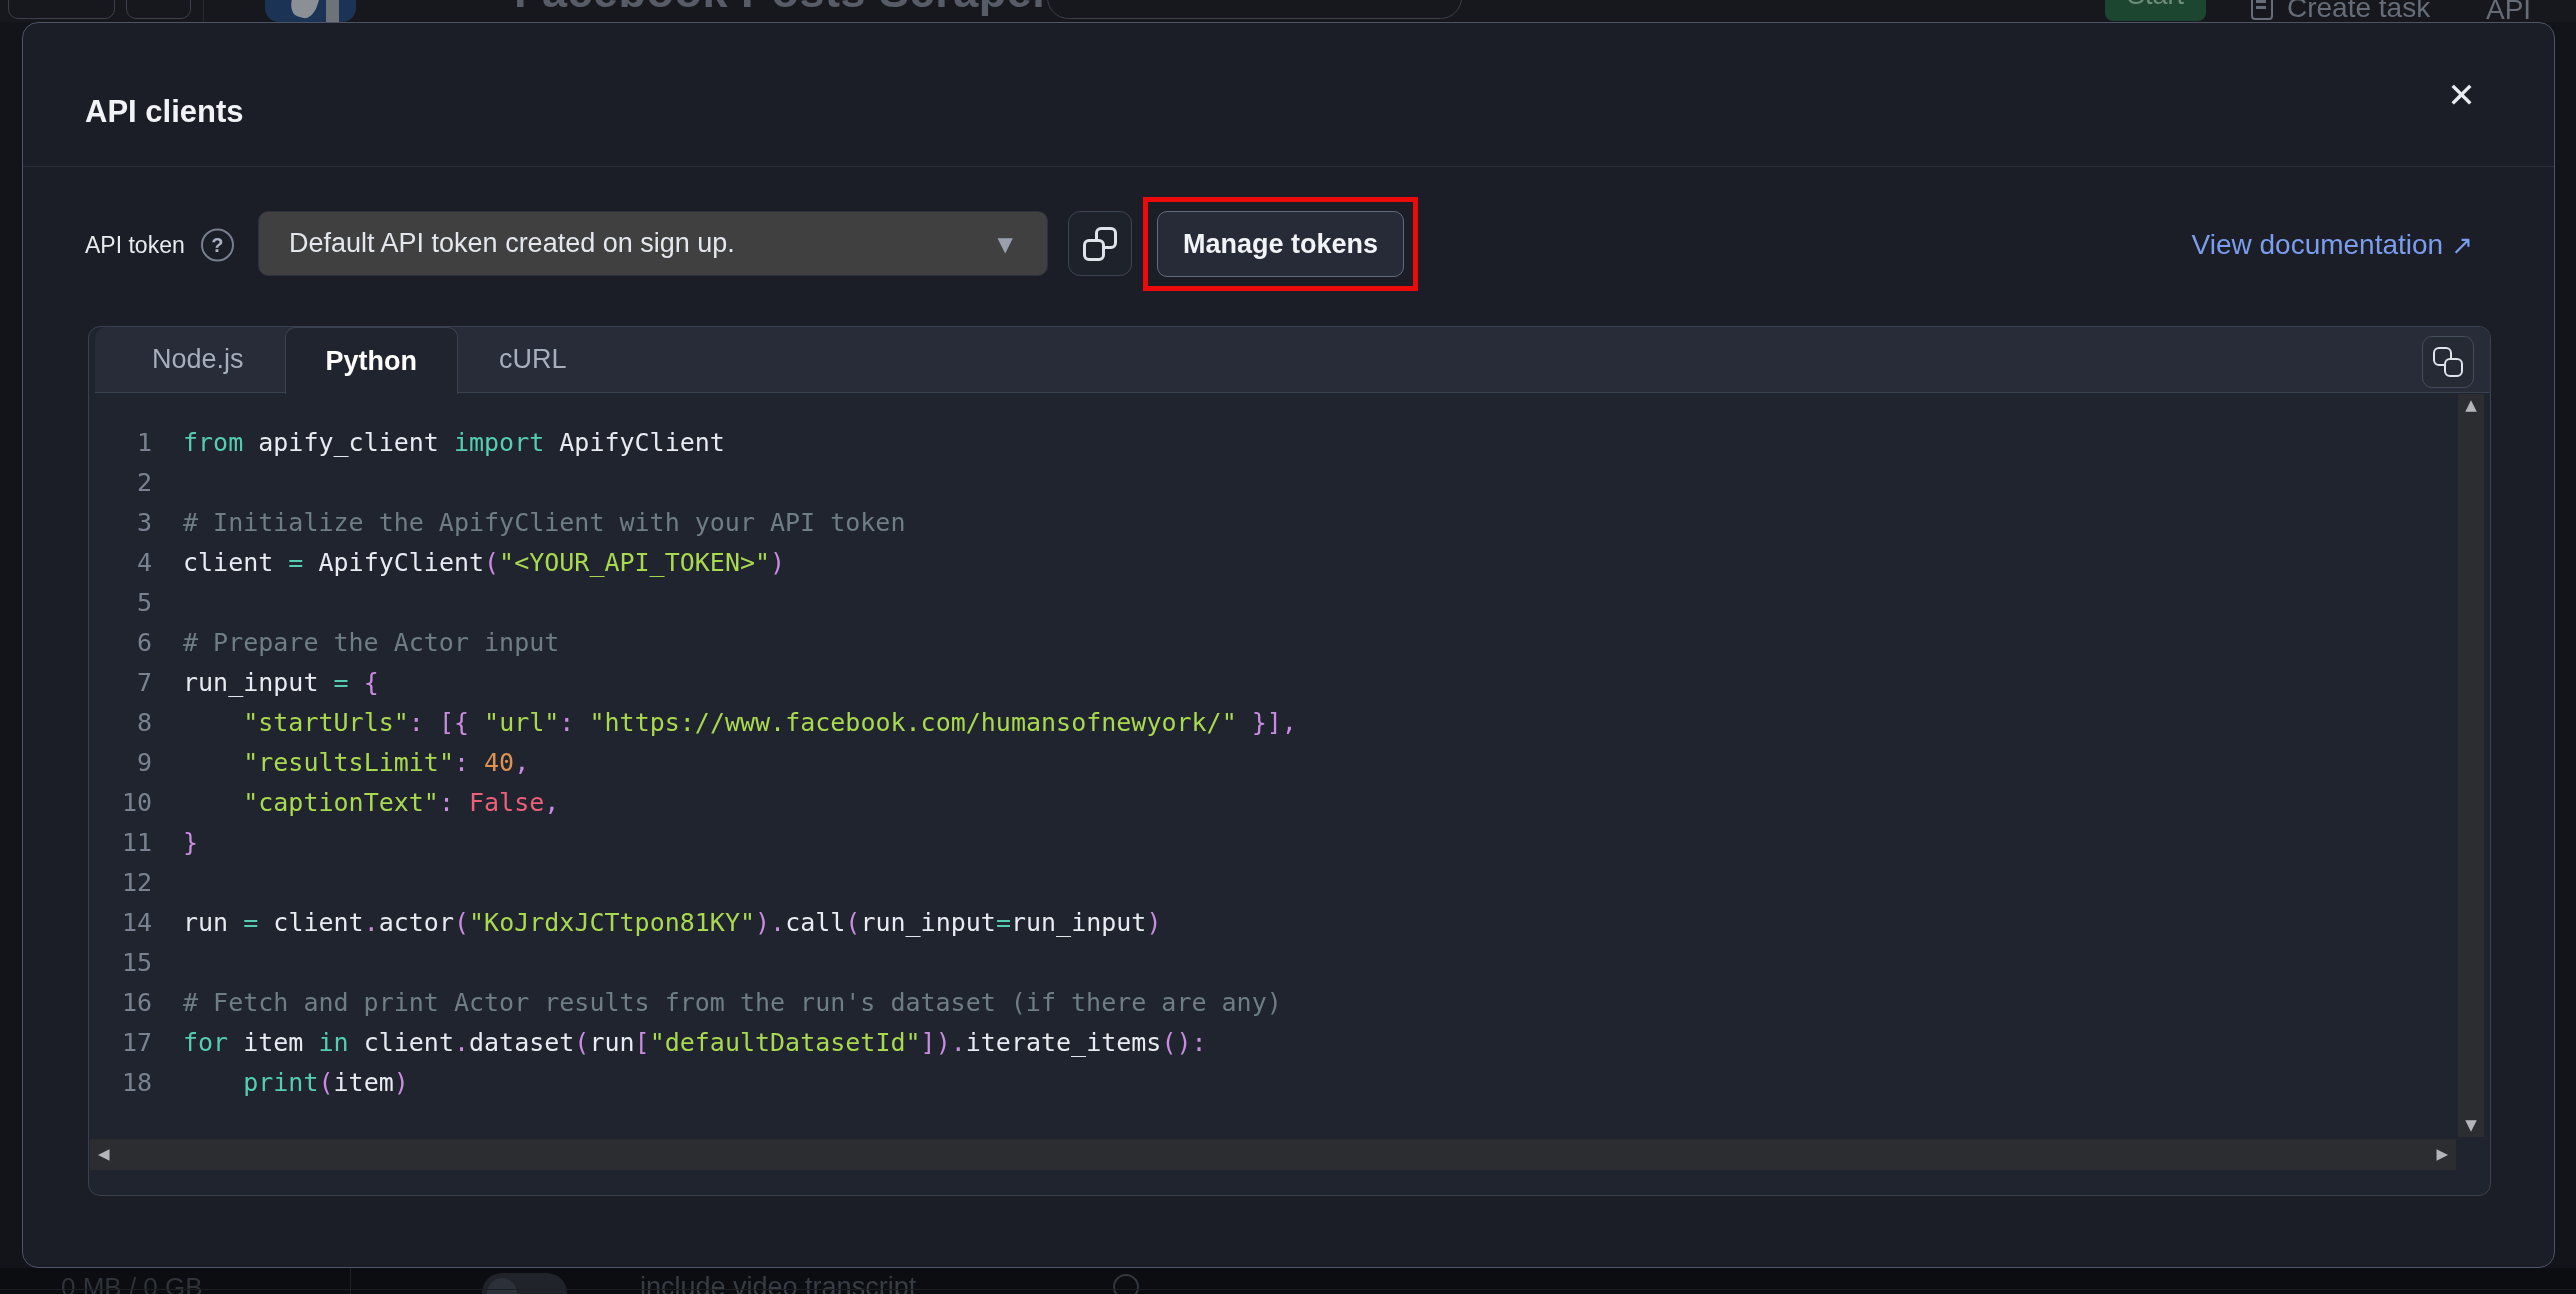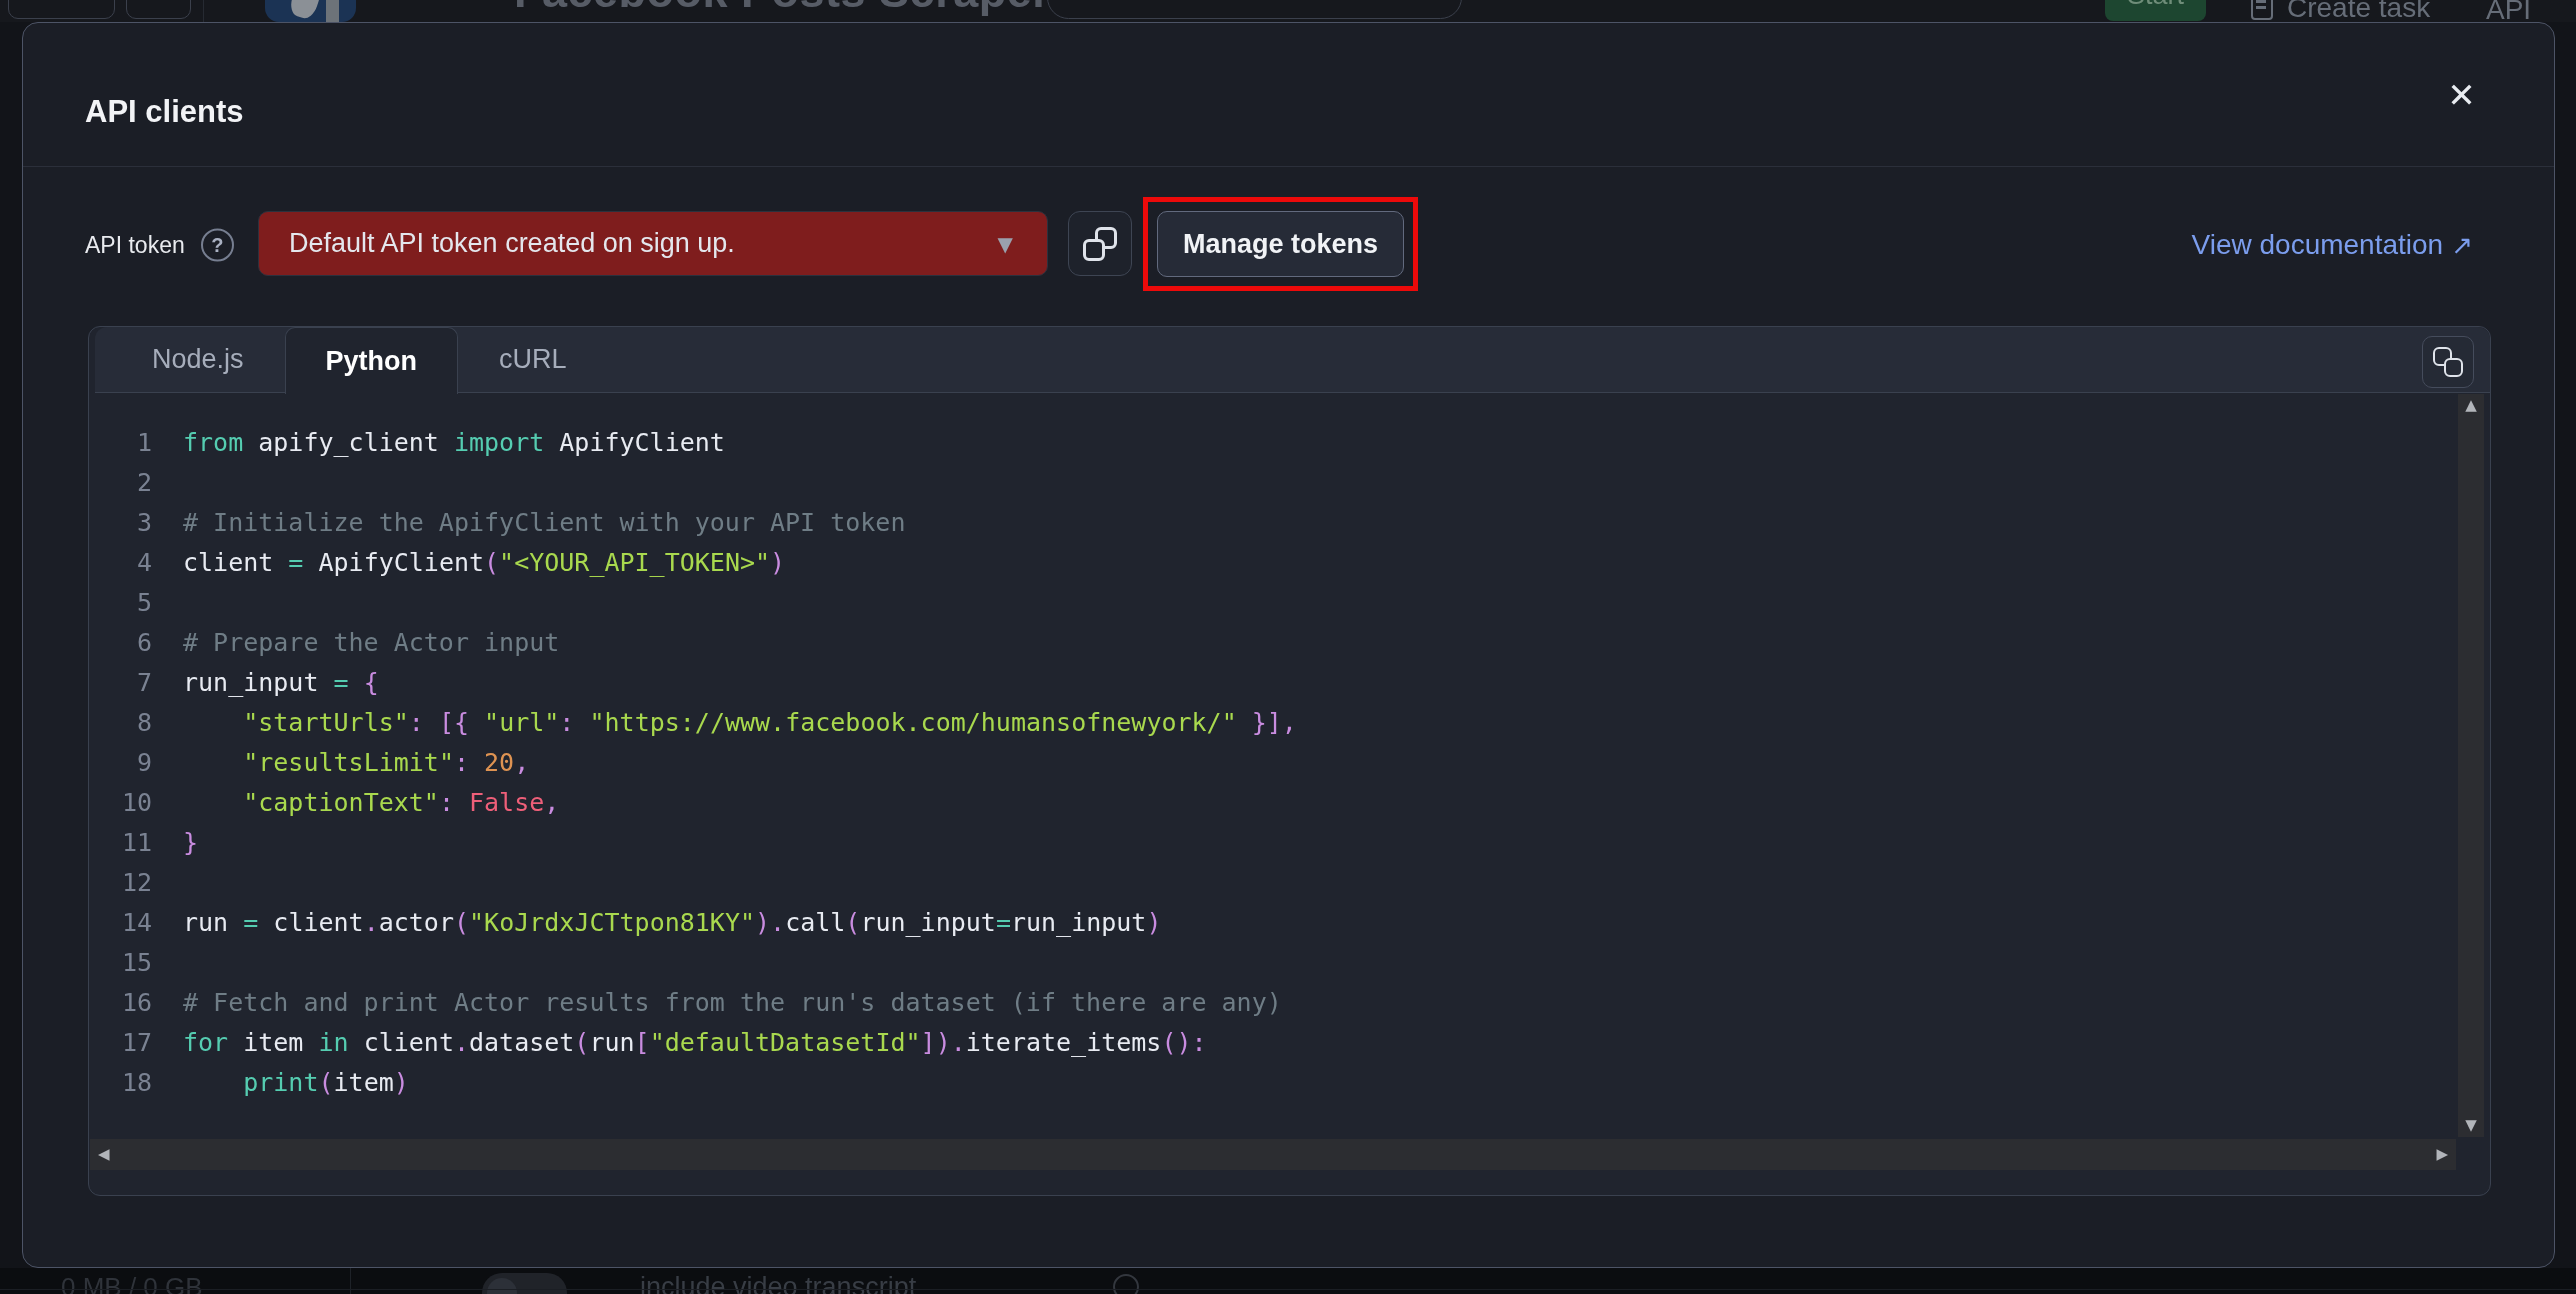--- a/index.html
+++ b/index.html
@@ -39,21 +39,21 @@
   }
   .modal-header { position:relative; height:144px; border-bottom:1px solid #2b2f3a; }
   .modal-title { position:absolute; left:62px; top:50%; transform:translateY(-50%); font-size:31px; font-weight:600; color:#f2f3f6;margin-top:17px; }
   .close-btn { position:absolute; right:65px; top:50%; transform:translateY(-50%); width:55px; height:55px; border:none; background:transparent; color:#e9ecf1; font-size:34px; line-height:55px; text-align:center; cursor:pointer; font-family:"DejaVu Sans", sans-serif; }
 
   
   .token-row { position:absolute; left:0; top:145px; width:100%; height:128px; }
   .token-label { position:absolute; left:62px; top:77px; transform:translateY(-50%); display:flex; align-items:center; gap:16px; }
   .token-label .txt { font-size:23px; color:#e9ebef; }
   .help-ico { width:33px; height:33px; border:2px solid #767e90; border-radius:50%; color:#aab1c2; font-size:20px; font-weight:700; display:flex; align-items:center; justify-content:center; cursor:pointer; }
-  .token-select { position:absolute; left:235px; top:43px; width:790px; height:65px; background:#7f1d1d; border:1px solid #2c313d; border-radius:10px; display:flex; align-items:center; cursor:pointer; }
+  .token-select { position:absolute; left:235px; top:43px; width:790px; height:65px; background:#404040; border:1px solid #2c313d; border-radius:10px; display:flex; align-items:center; cursor:pointer; }
   .token-select .val { margin-left:30px; font-size:27px; color:#e4e7ed; }
   .token-select .caret { position:absolute; right:34px; top:50%; transform:translateY(-50%); color:#9aa0ad; font-size:20px; font-family:"DejaVu Sans", sans-serif; }
   .icon-btn { background:#1e222b; border:1px solid #3e4553; border-radius:12px; cursor:pointer; display:flex; align-items:center; justify-content:center; }
   .copy-token-btn { position:absolute; left:1045px; top:43px; width:64px; height:65px; }
   .copy-ico { position:relative; width:30px; height:30px; }
   .copy-ico .sq { position:absolute; width:22px; height:22px; border:3px solid #dfe3ea; border-radius:6px; }
   .copy-ico.ear-tr .sq.back { right:-2px; top:-2px; }
   .copy-ico.ear-tr .sq.front { left:-2px; bottom:-2px; background:#1e222b; }
   .copy-ico.ear-tl .sq.back { left:-2px; top:-2px; }
   .copy-ico.ear-tl .sq.front { right:-2px; bottom:-2px; background:#252a35; }
@@ -166,21 +166,21 @@
       <div class="code-area">
         <div class="code-rows" id="code-rows">
             <div class="code-row"><span class="ln">1</span><span class="src"><span class="tk-kw">from</span><span class="tk-id"> apify_client </span><span class="tk-kw">import</span><span class="tk-id"> ApifyClient</span></span></div>
             <div class="code-row"><span class="ln">2</span><span class="src"></span></div>
             <div class="code-row"><span class="ln">3</span><span class="src"><span class="tk-com"># Initialize the ApifyClient with your API token</span></span></div>
             <div class="code-row"><span class="ln">4</span><span class="src"><span class="tk-id">client </span><span class="tk-op">=</span><span class="tk-id"> ApifyClient</span><span class="tk-pun">(</span><span class="tk-str">"&lt;YOUR_API_TOKEN&gt;"</span><span class="tk-pun">)</span></span></div>
             <div class="code-row"><span class="ln">5</span><span class="src"></span></div>
             <div class="code-row"><span class="ln">6</span><span class="src"><span class="tk-com"># Prepare the Actor input</span></span></div>
             <div class="code-row"><span class="ln">7</span><span class="src"><span class="tk-id">run_input </span><span class="tk-op">=</span><span class="tk-id"> </span><span class="tk-pun">{</span></span></div>
             <div class="code-row"><span class="ln">8</span><span class="src"><span class="tk-id">    </span><span class="tk-str">"startUrls"</span><span class="tk-pun">:</span><span class="tk-id"> </span><span class="tk-pun">[{</span><span class="tk-id"> </span><span class="tk-str">"url"</span><span class="tk-pun">:</span><span class="tk-id"> </span><span class="tk-str">"https://www.facebook.com/humansofnewyork/"</span><span class="tk-id"> </span><span class="tk-pun">}],</span></span></div>
-            <div class="code-row"><span class="ln">9</span><span class="src"><span class="tk-id">    </span><span class="tk-str">"resultsLimit"</span><span class="tk-pun">:</span><span class="tk-num"> 20</span><span class="tk-pun">,</span></span></div>
+            <div class="code-row"><span class="ln">9</span><span class="src"><span class="tk-id">    </span><span class="tk-str">"resultsLimit"</span><span class="tk-pun">:</span><span class="tk-num"> 40</span><span class="tk-pun">,</span></span></div>
             <div class="code-row"><span class="ln">10</span><span class="src"><span class="tk-id">    </span><span class="tk-str">"captionText"</span><span class="tk-pun">:</span><span class="tk-bool"> False</span><span class="tk-pun">,</span></span></div>
             <div class="code-row"><span class="ln">11</span><span class="src"><span class="tk-pun">}</span></span></div>
             <div class="code-row"><span class="ln">12</span><span class="src"></span></div>
             <div class="code-row"><span class="ln">14</span><span class="src"><span class="tk-id">run </span><span class="tk-op">=</span><span class="tk-id"> client</span><span class="tk-pun">.</span><span class="tk-id">actor</span><span class="tk-pun">(</span><span class="tk-str">"KoJrdxJCTtpon81KY"</span><span class="tk-pun">).</span><span class="tk-id">call</span><span class="tk-pun">(</span><span class="tk-id">run_input</span><span class="tk-op">=</span><span class="tk-id">run_input</span><span class="tk-pun">)</span></span></div>
             <div class="code-row"><span class="ln">15</span><span class="src"></span></div>
             <div class="code-row"><span class="ln">16</span><span class="src"><span class="tk-com"># Fetch and print Actor results from the run's dataset (if there are any)</span></span></div>
             <div class="code-row"><span class="ln">17</span><span class="src"><span class="tk-kw">for</span><span class="tk-id"> item </span><span class="tk-kw">in</span><span class="tk-id"> client</span><span class="tk-pun">.</span><span class="tk-id">dataset</span><span class="tk-pun">(</span><span class="tk-id">run</span><span class="tk-pun">[</span><span class="tk-str">"defaultDatasetId"</span><span class="tk-pun">]).</span><span class="tk-id">iterate_items</span><span class="tk-pun">():</span></span></div>
             <div class="code-row"><span class="ln">18</span><span class="src"><span class="tk-id">    </span><span class="tk-kw">print</span><span class="tk-pun">(</span><span class="tk-id">item</span><span class="tk-pun">)</span></span></div>
           </div>
       </div>

